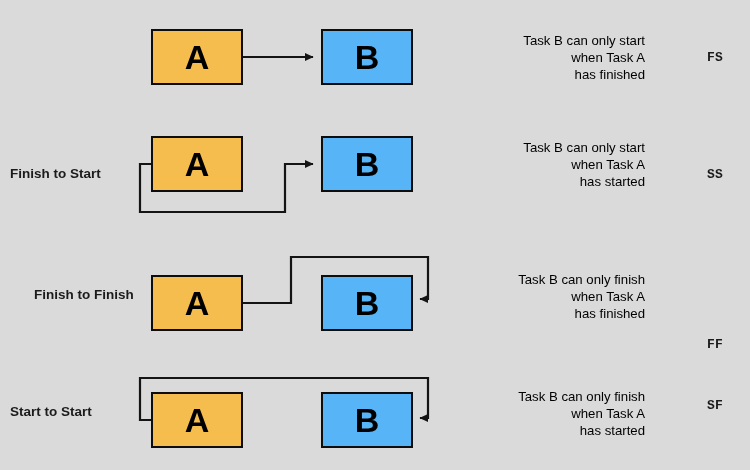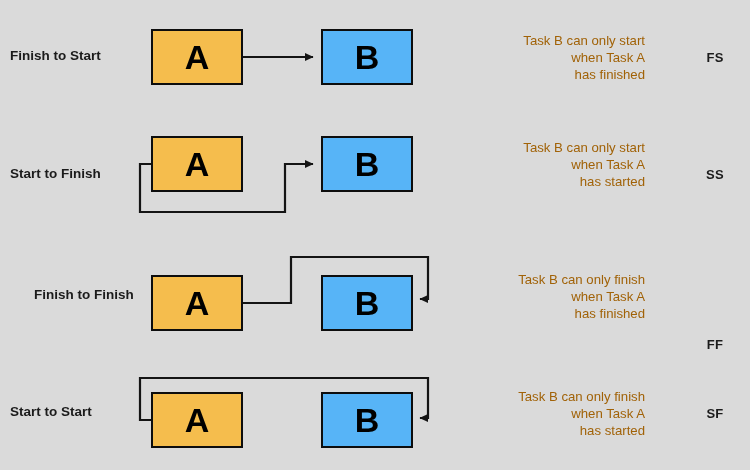--- a/index.html
+++ b/index.html
@@ -37,28 +37,29 @@
   }
   .row-abbr {
     position: absolute;
     left: 690px;
     width: 50px;
     text-align: center;
     font-size: 13px;
     font-weight: bold;
     color: #1b1b1b;
     letter-spacing: 0.3px;
+    font-family: Liberation Mono, monospace;
   }
   .desc {
     position: absolute;
     left: 440px;
     width: 205px;
     text-align: right;
     font-size: 13.2px;
-    color: #a16207;
+    color: #000000;
     line-height: 1.27;
     white-space: pre-line;
   }
   .task-box {
     position: absolute;
     width: 92px;
     height: 56px;
     border: 2px solid #0d0d0d;
     box-sizing: border-box;
     display: flex;
@@ -79,21 +80,20 @@
     height: 470px;
     pointer-events: none;
   }
 </style>
 </head>
 <body>
 
 <div id="diagram-root">
 
   <div class="row" style="top:0px;">
-    <div class="row-label" style="top:49px;">Finish to Start</div>
 
     <div class="task-box task-a" style="top:29px;">A</div>
 
     <div class="task-box task-b" style="top:29px;">B</div>
 
     <svg class="connector-layer" style="height:118px;" width="750" height="118">
       <defs>
         <marker id="arrowR1" markerWidth="9" markerHeight="9" refX="8" refY="4.5" orient="auto" markerUnits="userSpaceOnUse">
           <path d="M0,0.6 L8.6,4.5 L0,8.4 z" fill="#141414"></path>
         </marker>
@@ -102,21 +102,21 @@
     </svg>
 
     <div class="desc" style="top:33px;">Task B can only start
 when Task A
 has finished</div>
 
     <div class="row-abbr" style="top:50px;">FS</div>
   </div>
 
   <div class="row" style="top:118px;">
-    <div class="row-label" style="top:49px;">Start to Finish</div>
+    <div class="row-label" style="top:49px;">Finish to Start</div>
 
     <div class="task-box task-a" style="top:18px;">A</div>
 
     <div class="task-box task-b" style="top:18px;">B</div>
 
     <svg class="connector-layer" style="height:118px;" width="750" height="118">
       <defs>
         <marker id="arrowR2" markerWidth="9" markerHeight="9" refX="8" refY="4.5" orient="auto" markerUnits="userSpaceOnUse">
           <path d="M0,0.6 L8.6,4.5 L0,8.4 z" fill="#141414"></path>
         </marker>
@@ -167,16 +167,16 @@
           <path d="M0,0.6 L8.6,4.5 L0,8.4 z" fill="#141414"></path>
         </marker>
       </defs>
       <path d="M151,65 L140,65 L140,23 L428,23 L428,63 L420,63" stroke="#141414" stroke-width="2.2" fill="none" stroke-linejoin="miter" marker-end="url(#arrowL4)"></path>
     </svg>
 
     <div class="desc" style="top:34px;">Task B can only finish
 when Task A
 has started</div>
 
-    <div class="row-abbr" style="top:51px;">SF</div>
+    <div class="row-abbr" style="top:43px;">SF</div>
   </div>
 
 </div>
 
 </body></html>

